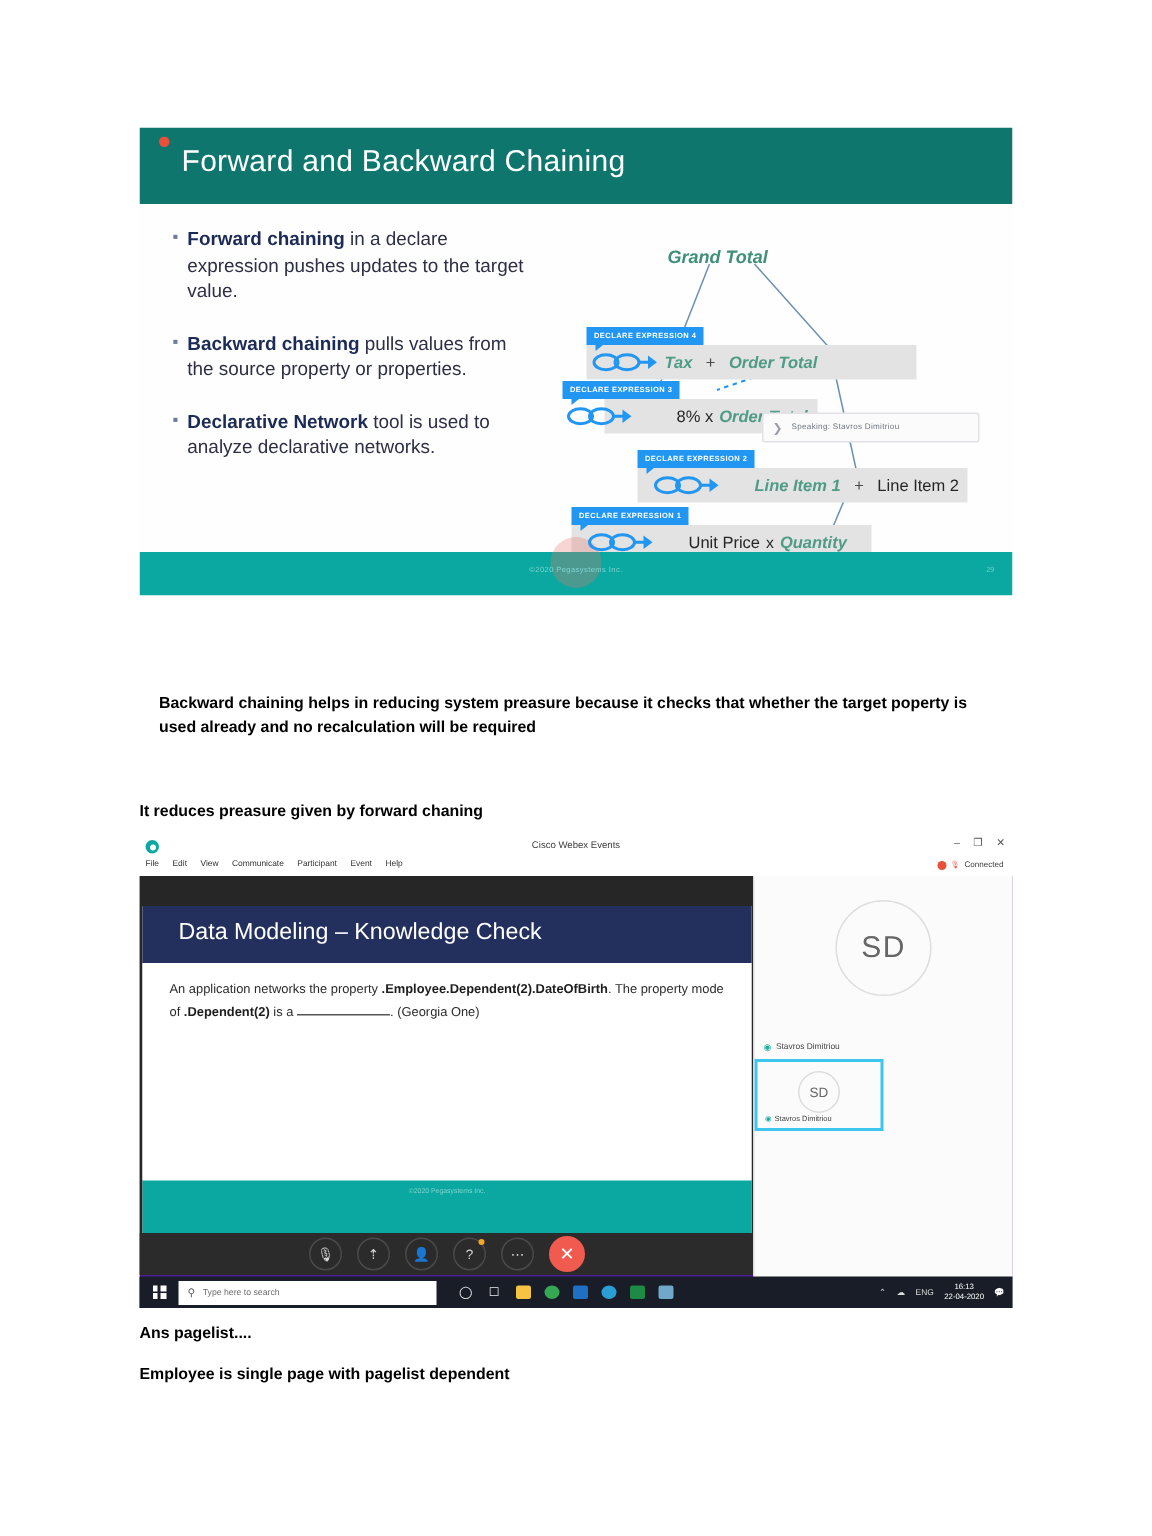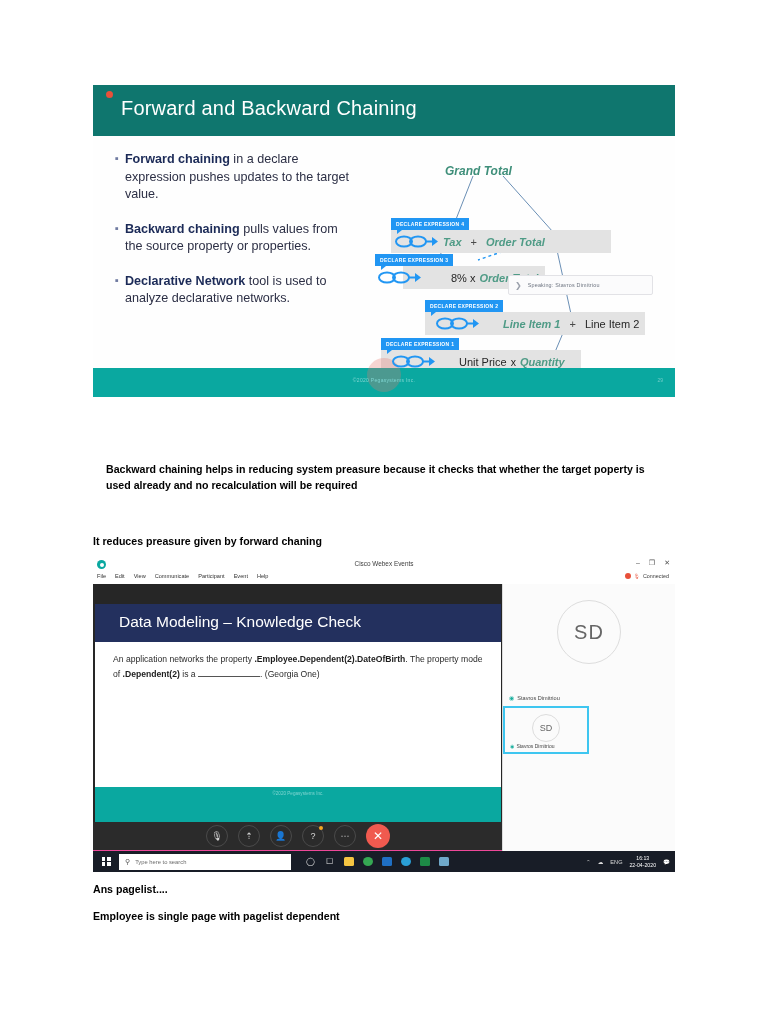--- a/index.html
+++ b/index.html
@@ -132,21 +132,21 @@
     position:absolute;left:4px;top:1px;display:flex;gap:9px;
   }
   .wx-menu span{color:#333;font-size:5.6px;}
   .wx-conn{
     position:absolute;right:6px;top:1px;display:flex;align-items:center;gap:3px;
   }
   .wx-conn .rd{width:6px;height:6px;border-radius:50%;background:#e8503a;}
   .wx-conn .mic{color:#e8503a;font-size:5px;}
   .wx-conn .ct{color:#3d3d3d;font-size:5.4px;}
 
-  .wx-main{position:relative;width:100%;height:288px;background:#ec4899;}
+  .wx-main{position:relative;width:100%;height:288px;background:#4c1d95;}
   .wx-stage{
     position:absolute;left:0;top:0;width:410px;height:266px;background:#262626;
   }
   .s2-slide{
     position:absolute;left:2px;top:20px;width:406px;height:218px;background:#ffffff;
   }
   .s2-header{
     position:relative;width:100%;height:38px;background:#23305e;
   }
   .s2-title{

